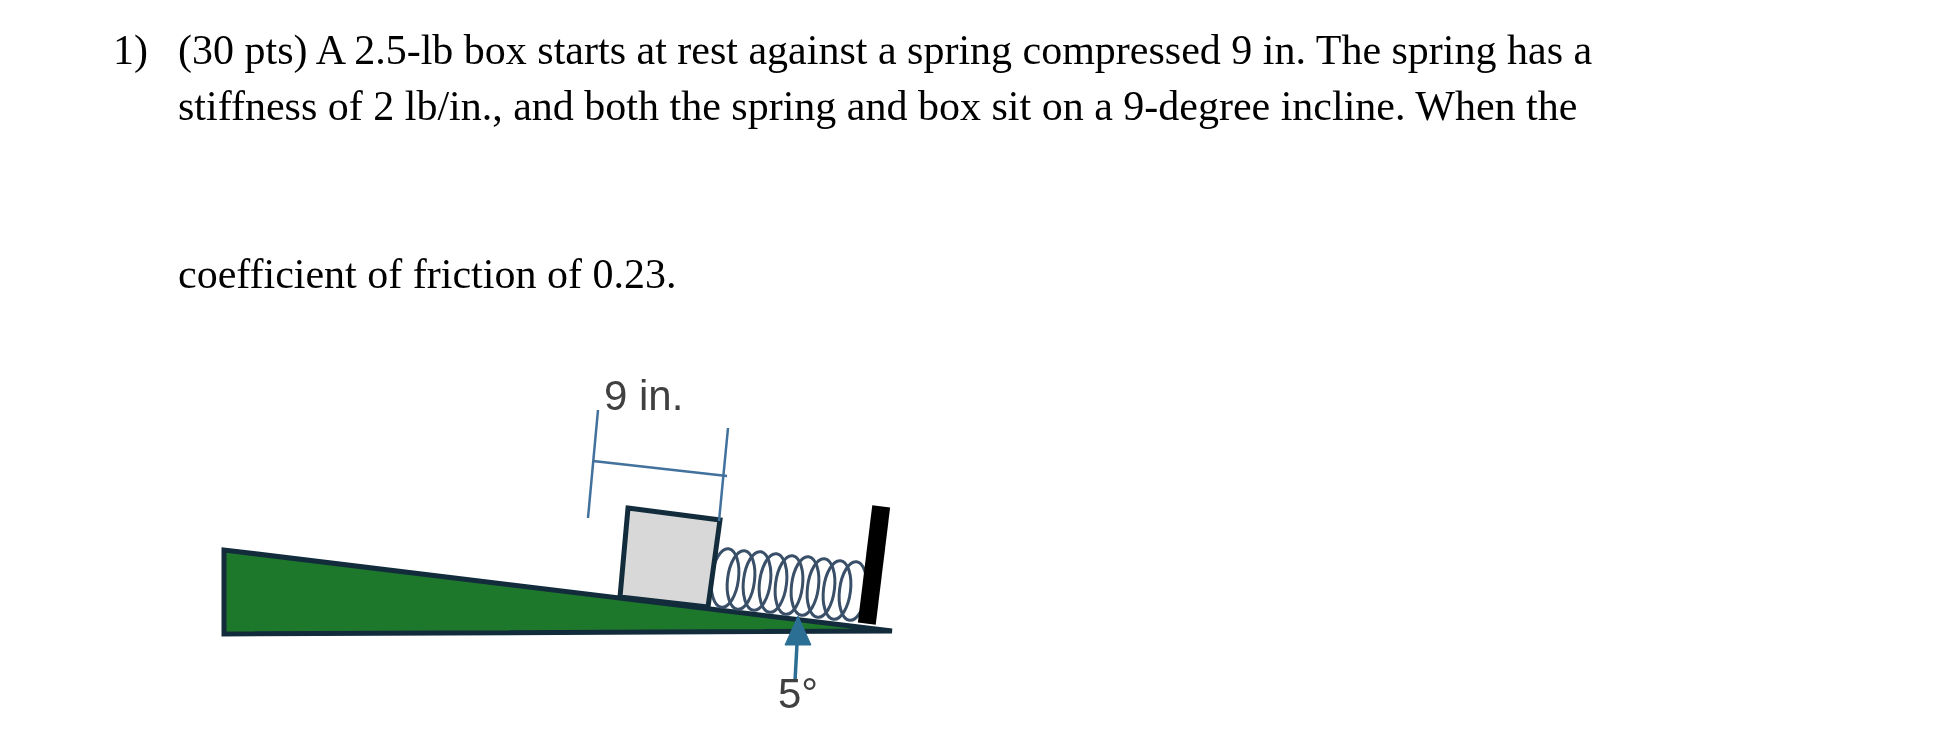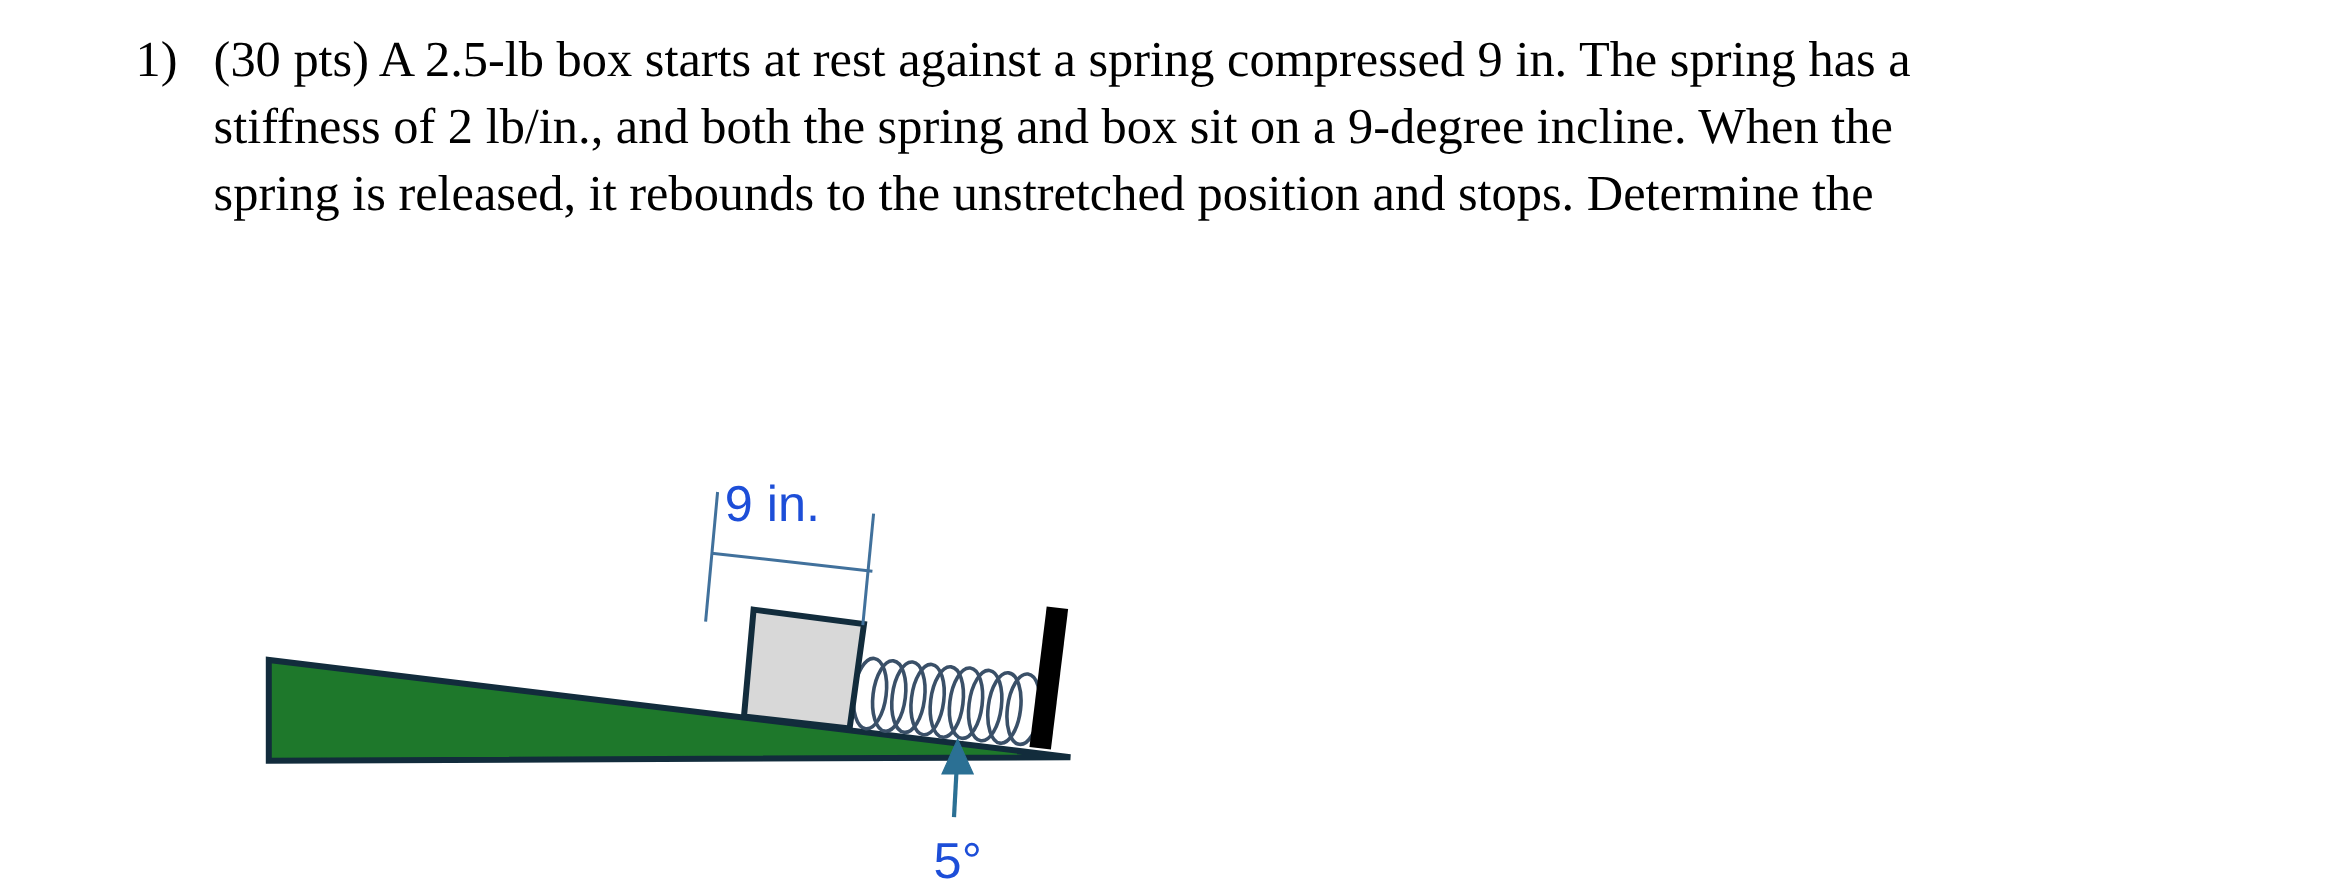--- a/index.html
+++ b/index.html
@@ -36,36 +36,35 @@
   #diagram-svg {
     position: absolute;
     left: 0;
     top: 0;
   }
   .diagram-label {
     position: absolute;
     font-family: "Liberation Sans", sans-serif;
     font-size: 42px;
     line-height: 44px;
-    color: #1d4ed8;
+    color: #404040;
     white-space: nowrap;
-    margin-top: 24px;
   }
   #dimension-label { left: 604px; top: 374px; }
   #angle-label { left: 778px; top: 672px; }
 </style>
 </head>
 <body>
 
 <div id="page">
 
   <div id="problem-number">1)</div>
   <div class="textline l1">(30 pts) A 2.5-lb box starts at rest against a spring compressed 9 in. The spring has a</div>
   <div class="textline l2">stiffness of 2 lb/in., and both the spring and box sit on a 9-degree incline. When the</div>
-  <div class="textline l3">spring is released, it rebounds to the unstretched position and stops. Determine the</div>
+  <div class="textline l5">coefficient of friction of 0.23.</div>
 
   <svg id="diagram-svg" width="1954" height="740" viewBox="0 0 1954 740">
 
     <polygon points="224,550 224,634 892,631" stroke-width="5" stroke-linejoin="miter" fill="#1e782b" stroke="#122c3c"></polygon>
 
     <g fill="none" stroke-width="3" stroke="#3a5068">
       <ellipse cx="725" cy="578" rx="13.5" ry="29.5" transform="rotate(7 725 578)"></ellipse>
       <ellipse cx="741" cy="580" rx="13.5" ry="29.5" transform="rotate(7 741 580)"></ellipse>
       <ellipse cx="757" cy="581" rx="13.5" ry="29.5" transform="rotate(7 757 581)"></ellipse>
       <ellipse cx="773" cy="583" rx="13.5" ry="29.5" transform="rotate(7 773 583)"></ellipse>

